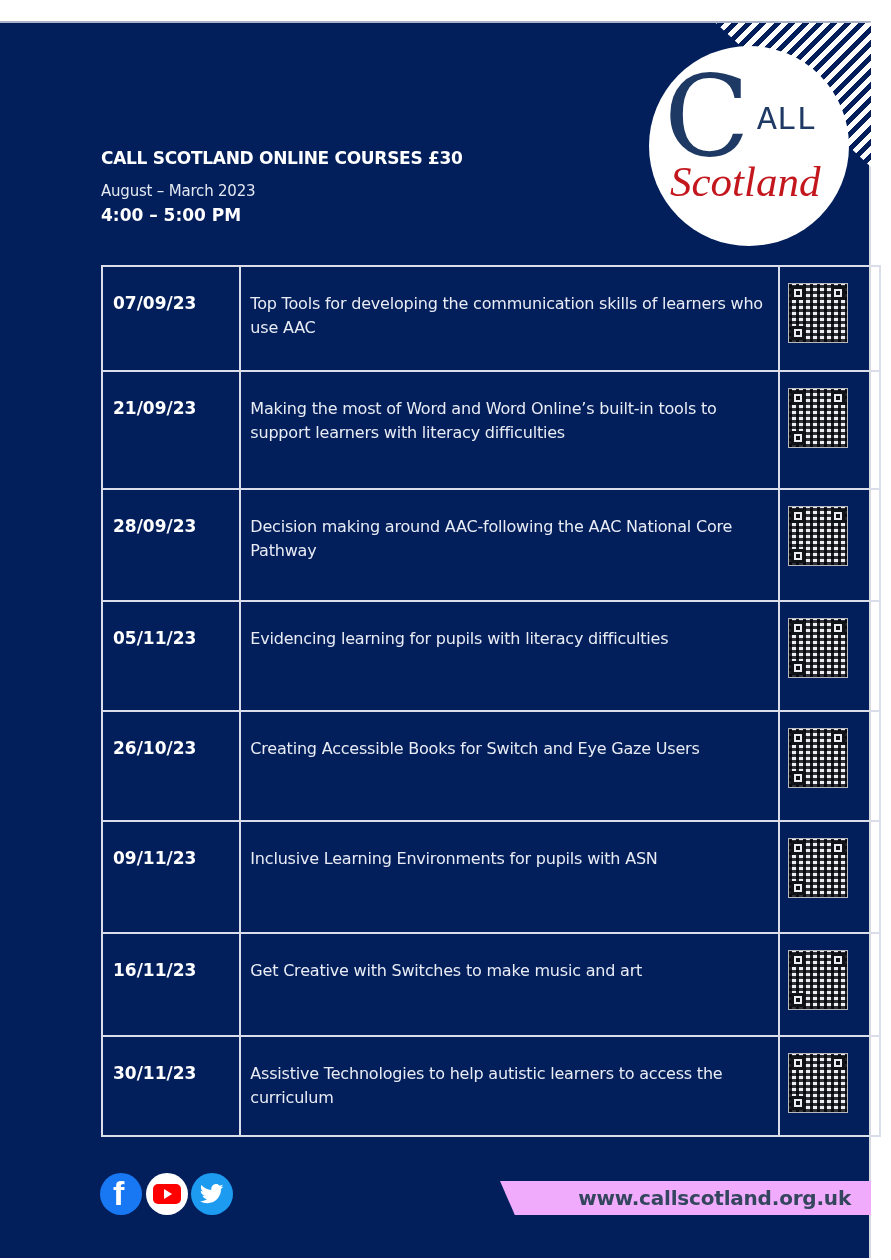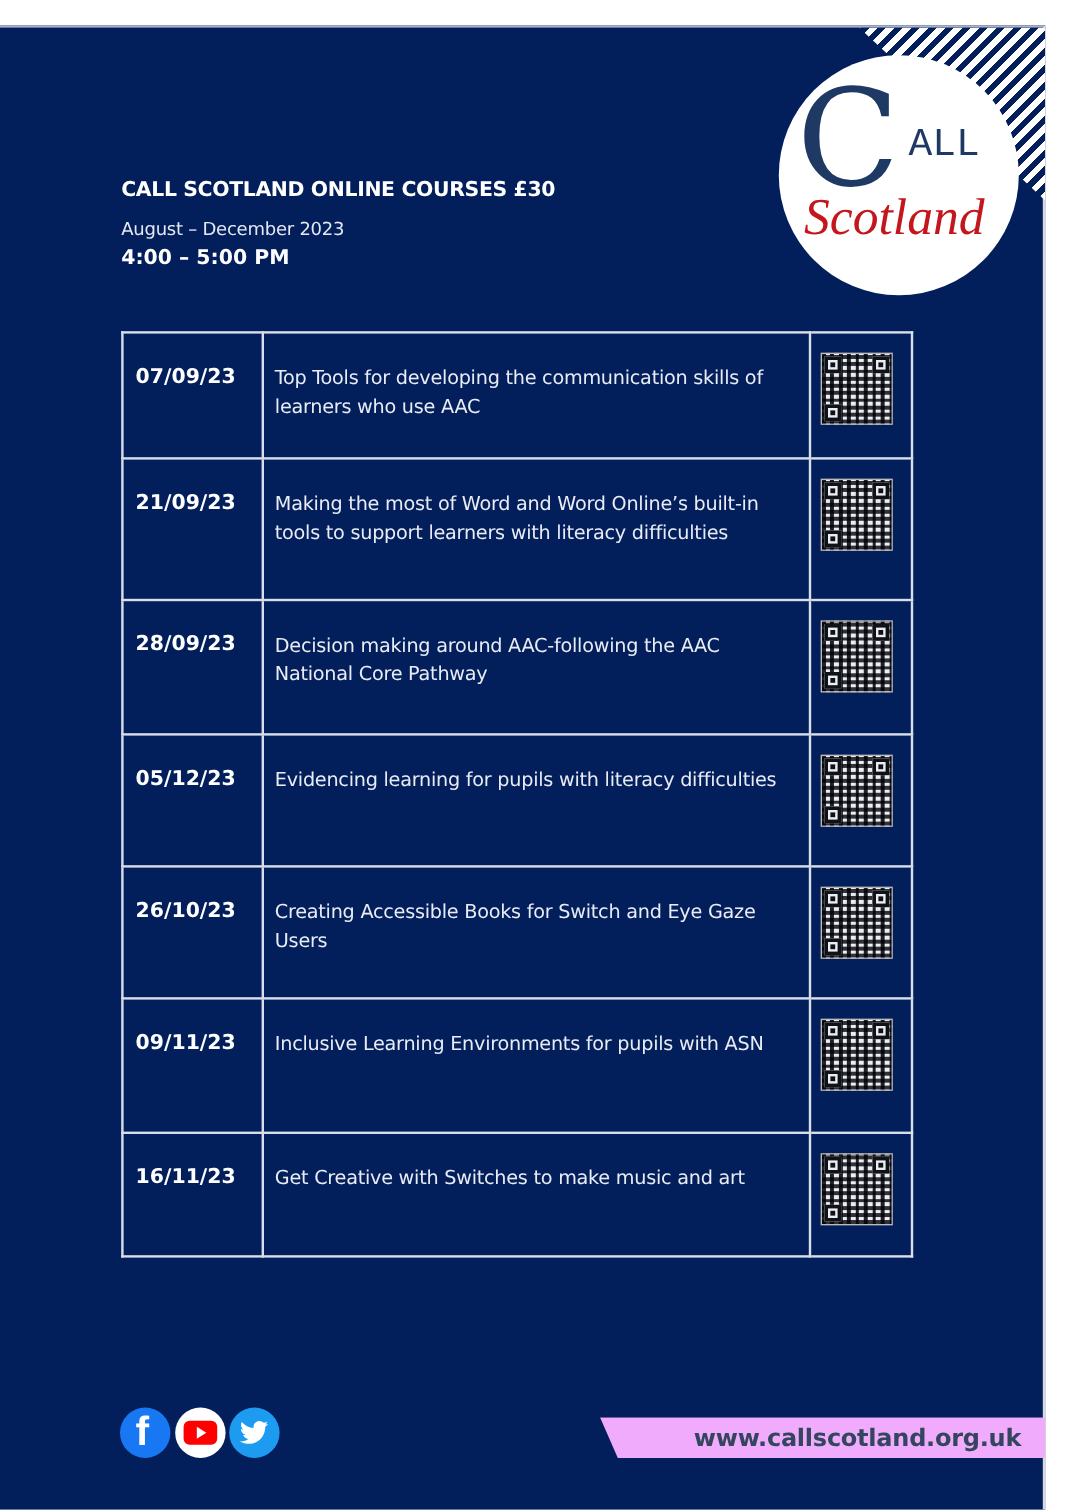--- a/index.html
+++ b/index.html
@@ -50,23 +50,22 @@
     font-size: 33px; line-height: 1; color: #1e3a64; letter-spacing: 0px;
   }
   .logo-scotland {
     position: absolute; left: 670px; top: 160px;
     font-family: "Liberation Serif", "DejaVu Serif", serif;
     font-size: 43px; line-height: 1; color: #c3161d; font-style: italic;
   }
 
   
   .schedule {
-    position: absolute; left: 101px; top: 265px; width: 660px;
+    position: absolute; left: 101px; top: 265px; width: 780px;
     border-collapse: collapse;
-    margin-top: 11px;
   }
   .schedule td {
     border: 2px solid #d9deea;
     color: #ffffff; vertical-align: top;
   }
   .schedule td.date {
     width: 117px; font-weight: bold; font-size: 17px;
     padding: 26px 0 0 10px; white-space: nowrap;
   }
   .schedule td.desc {
@@ -123,21 +122,21 @@
     position: absolute; right: 20px; top: 5px;
     color: #34455e; font-weight: bold; font-size: 20px; letter-spacing: -0.2px; white-space: nowrap;
   }
 </style>
 </head>
 <body>
 
 <div class="panel"></div>
 
 <div class="title">CALL SCOTLAND ONLINE COURSES £30</div>
-<div class="subtitle">August – December 2023</div>
+<div class="subtitle">August – March 2023</div>
 <div class="time">4:00 – 5:00 PM</div>
 
 <div>
   <div class="logo-stripes"></div>
   <div class="logo-circle"></div>
   <div class="logo-c">C</div>
   <div class="logo-all">ALL</div>
   <div class="logo-scotland">Scotland</div>
 </div>
 
@@ -170,21 +169,21 @@
       <td class="desc">Decision making around AAC-following the AAC National Core Pathway</td>
       <td class="qr">
           <div class="qr-code">
             <i class="finder f-tl"></i>
             <i class="finder f-tr"></i>
             <i class="finder f-bl"></i>
           </div>
         </td>
     </tr>
     <tr style="height:110px">
-      <td class="date">05/12/23</td>
+      <td class="date">05/11/23</td>
       <td class="desc">Evidencing learning for pupils with literacy difficulties</td>
       <td class="qr">
           <div class="qr-code">
             <i class="finder f-tl"></i>
             <i class="finder f-tr"></i>
             <i class="finder f-bl"></i>
           </div>
         </td>
     </tr>
     <tr style="height:110px">
@@ -205,20 +204,31 @@
           <div class="qr-code">
             <i class="finder f-tl"></i>
             <i class="finder f-tr"></i>
             <i class="finder f-bl"></i>
           </div>
         </td>
     </tr>
     <tr style="height:103px">
       <td class="date">16/11/23</td>
       <td class="desc">Get Creative with Switches to make music and art</td>
+      <td class="qr">
+          <div class="qr-code">
+            <i class="finder f-tl"></i>
+            <i class="finder f-tr"></i>
+            <i class="finder f-bl"></i>
+          </div>
+        </td>
+    </tr>
+    <tr style="height:100px">
+      <td class="date">30/11/23</td>
+      <td class="desc">Assistive Technologies to help autistic learners to access the curriculum</td>
       <td class="qr">
           <div class="qr-code">
             <i class="finder f-tl"></i>
             <i class="finder f-tr"></i>
             <i class="finder f-bl"></i>
           </div>
         </td>
     </tr>
   </tbody>
 </table>

